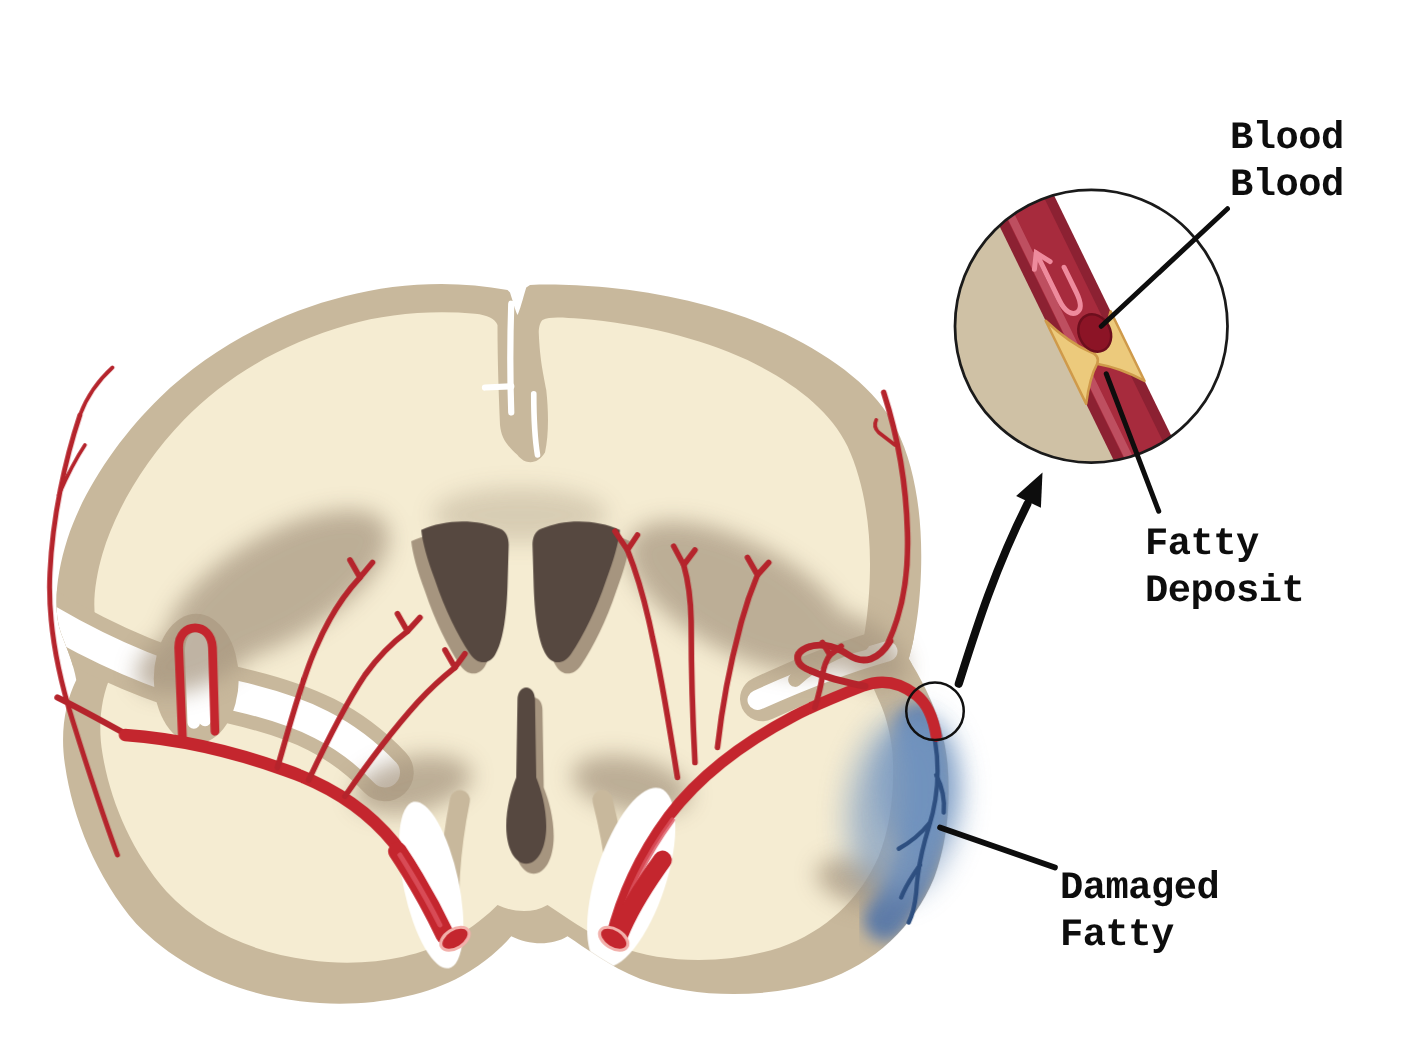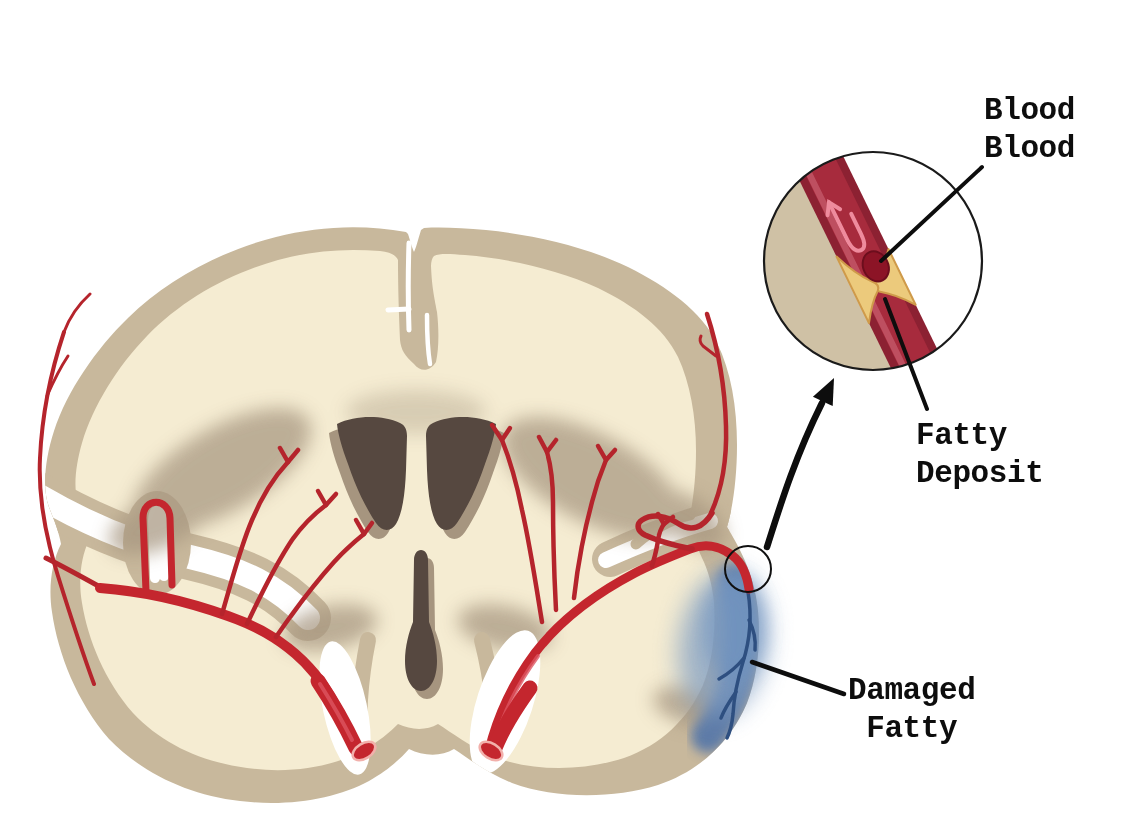--- a/index.html
+++ b/index.html
@@ -4,21 +4,21 @@
 <style>
   html,body{margin:0;padding:0;background:#ffffff;}
   .stage{position:relative;width:1134px;height:840px;background:#ffffff;overflow:hidden;
          font-family:Liberation Mono, monospace;}
   .stage svg{position:absolute;left:0;top:0;}
   .label{position:absolute;font-weight:700;font-size:31px;line-height:38px;
          letter-spacing:-0.4px;color:#0d0d0d;white-space:nowrap;}
   .label span{display:block;}
   #label-blood-clot{left:984px;top:92px;}
   #label-fatty-deposit{left:916px;top:404px;margin-top:13px;}
-  #label-damaged-tissue{left:848px;top:672px;text-align:center;}
+  #label-damaged-tissue{left:848px;top:692px;}
 </style>
 </head>
 <body>
 
 <div class="stage">
 <svg width="1134" height="840" viewBox="0 0 1134 840">
   <defs>
     <filter id="blur9" x="-60%" y="-60%" width="220%" height="220%">
           <feGaussianBlur stdDeviation="9"></feGaussianBlur>
         </filter>

